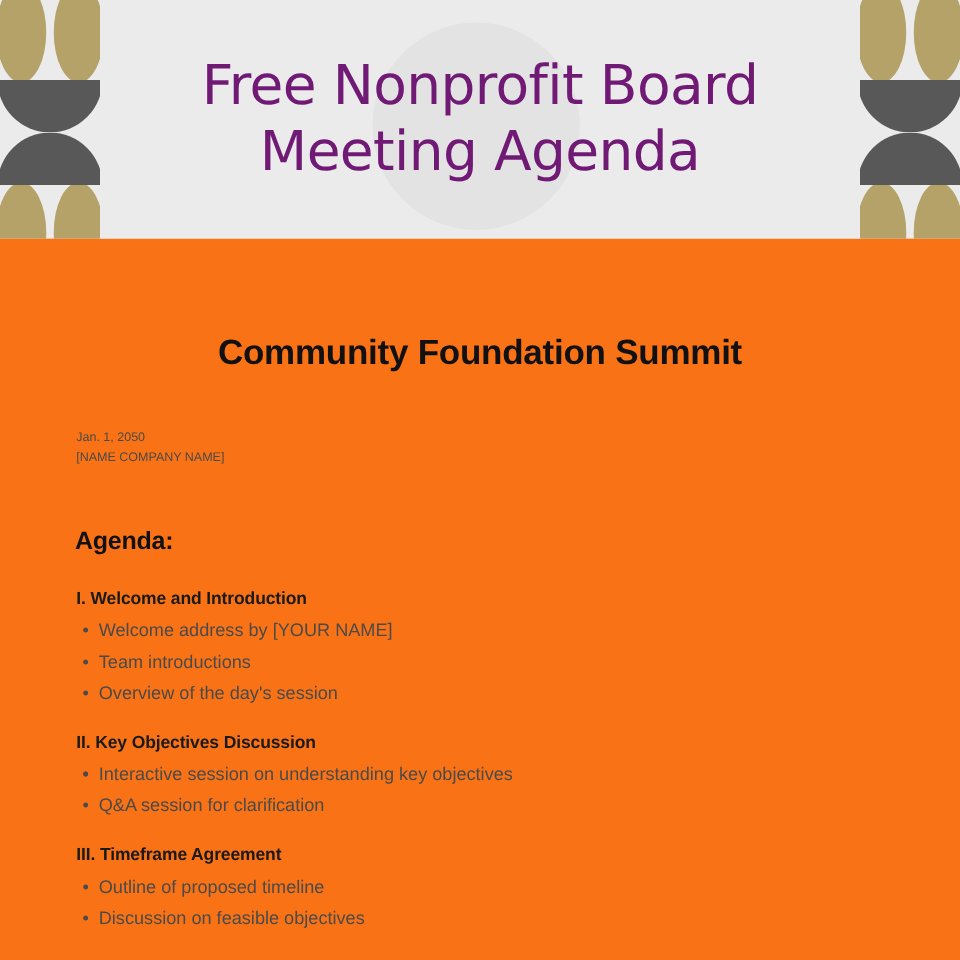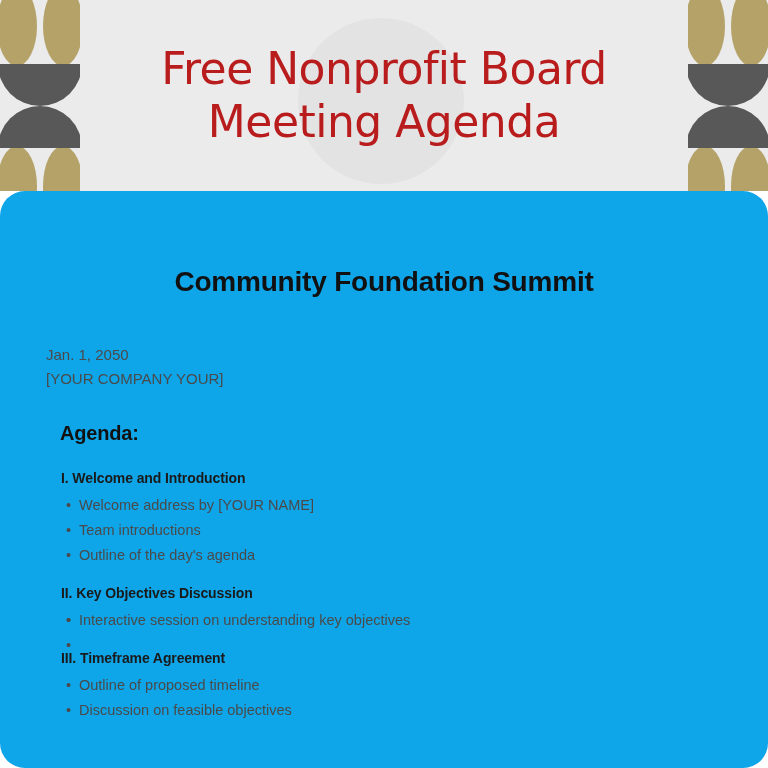--- a/index.html
+++ b/index.html
@@ -126,59 +126,58 @@
     flex-direction: column;
     align-items: center;
     justify-content: center;
     z-index: 5;
   }
   .banner-title-line {
     font-family: "DejaVu Sans", sans-serif;
     font-size: 44px;
     font-weight: 400;
     line-height: 1.0;
-    color: #b91c1c;
+    color: #701a75;
     letter-spacing: -0.5px;
     white-space: nowrap;
     text-align: center;
   }
   .banner-title-line + .banner-title-line {
     margin-top: 9px;
   }
 
   
   #doc-body {
     position: absolute;
     left: 0;
     top: 191px;
     width: 768px;
     height: 577px;
-    background: #0ea5e9;
-    border-radius: 25px;
+    background: #f97316;
   }
 
   #doc-title {
     position: absolute;
     left: 0;
     top: 75px;
     width: 768px;
     text-align: center;
     font-family: "Liberation Sans", sans-serif;
     font-size: 28px;
     font-weight: bold;
     color: #111111;
     letter-spacing: -0.2px;
   }
 
   #meta-block {
     position: absolute;
-    left: 46px;
+    left: 61px;
     top: 152px;
     font-family: "Liberation Sans", sans-serif;
-    font-size: 15px;
+    font-size: 10px;
     color: #4a4a4a;
     line-height: 1.62;
   }
   #meta-block > div { white-space: nowrap; }
 
   #agenda-heading {
     position: absolute;
     left: 60px;
     top: 231px;
     font-family: "Liberation Sans", sans-serif;
@@ -294,42 +293,42 @@
     </div>
 
   </div>
 
   <div id="doc-body">
 
     <div id="doc-title">Community Foundation Summit</div>
 
     <div id="meta-block">
       <div>Jan. 1, 2050</div>
-      <div>[YOUR COMPANY YOUR]</div>
+      <div>[NAME COMPANY NAME]</div>
     </div>
 
     <div id="agenda-heading">Agenda:</div>
 
     <div id="agenda-sections">
 
       <div class="agenda-section">
         <div class="section-heading">I. Welcome and Introduction</div>
         <ul class="section-items">
           <li><span class="bullet-dot">•</span><span>Welcome address by [YOUR NAME]</span></li>
           <li><span class="bullet-dot">•</span><span>Team introductions</span></li>
-          <li><span class="bullet-dot">•</span><span>Outline of the day's agenda</span></li>
+          <li><span class="bullet-dot">•</span><span>Overview of the day's session</span></li>
         </ul>
       </div>
 
       <div class="agenda-section">
         <div class="section-heading">II. Key Objectives Discussion</div>
         <ul class="section-items">
           <li><span class="bullet-dot">•</span></li>
           <li><span class="bullet-dot">•</span><span>Interactive session on understanding key objectives</span></li>
-          <li><span class="bullet-dot">•</span></li>
+          <li><span class="bullet-dot">•</span><span>Q&amp;A session for clarification</span></li>
         </ul>
       </div>
 
       <div class="agenda-section">
         <div class="section-heading">III. Timeframe Agreement</div>
         <ul class="section-items">
           <li><span class="bullet-dot">•</span><span>Outline of proposed timeline</span></li>
           <li><span class="bullet-dot">•</span><span>Discussion on feasible objectives</span></li>
         </ul>
       </div>

